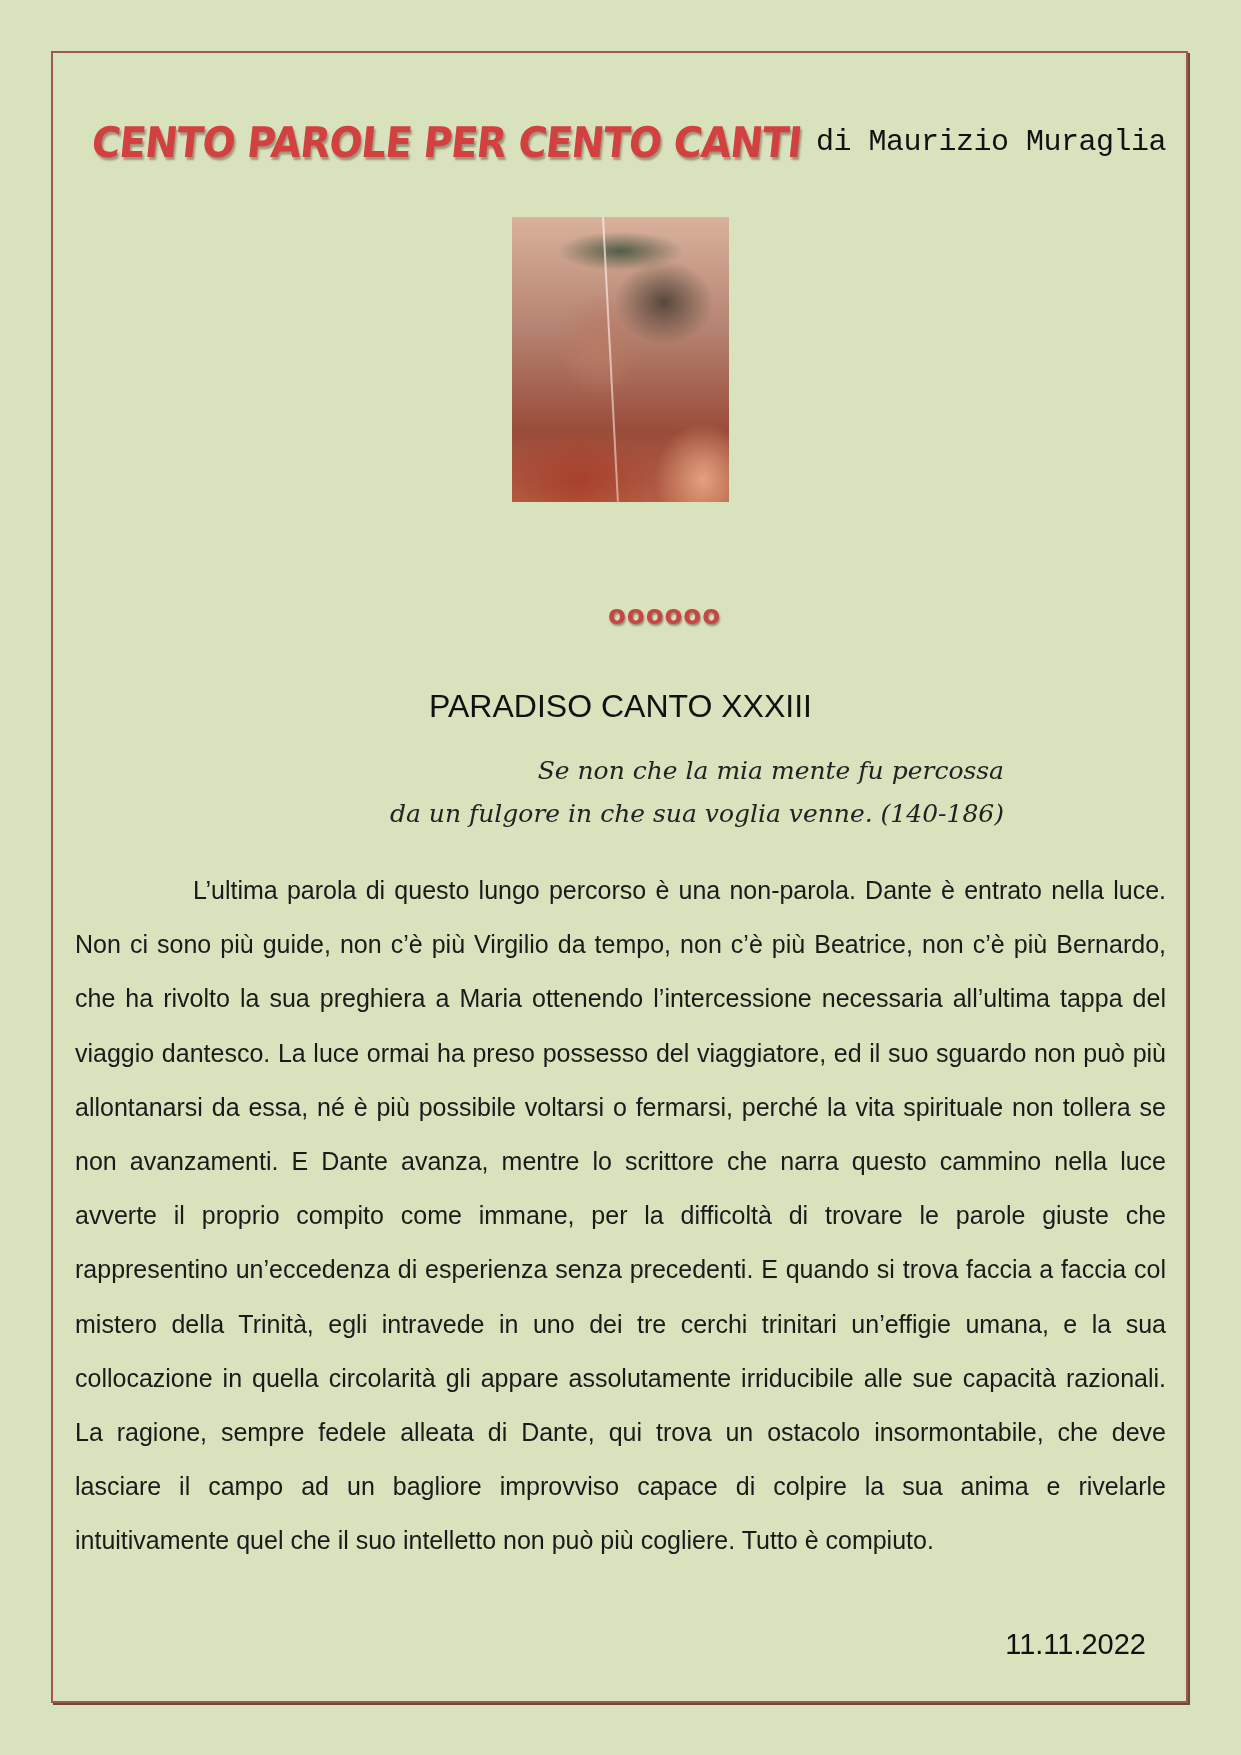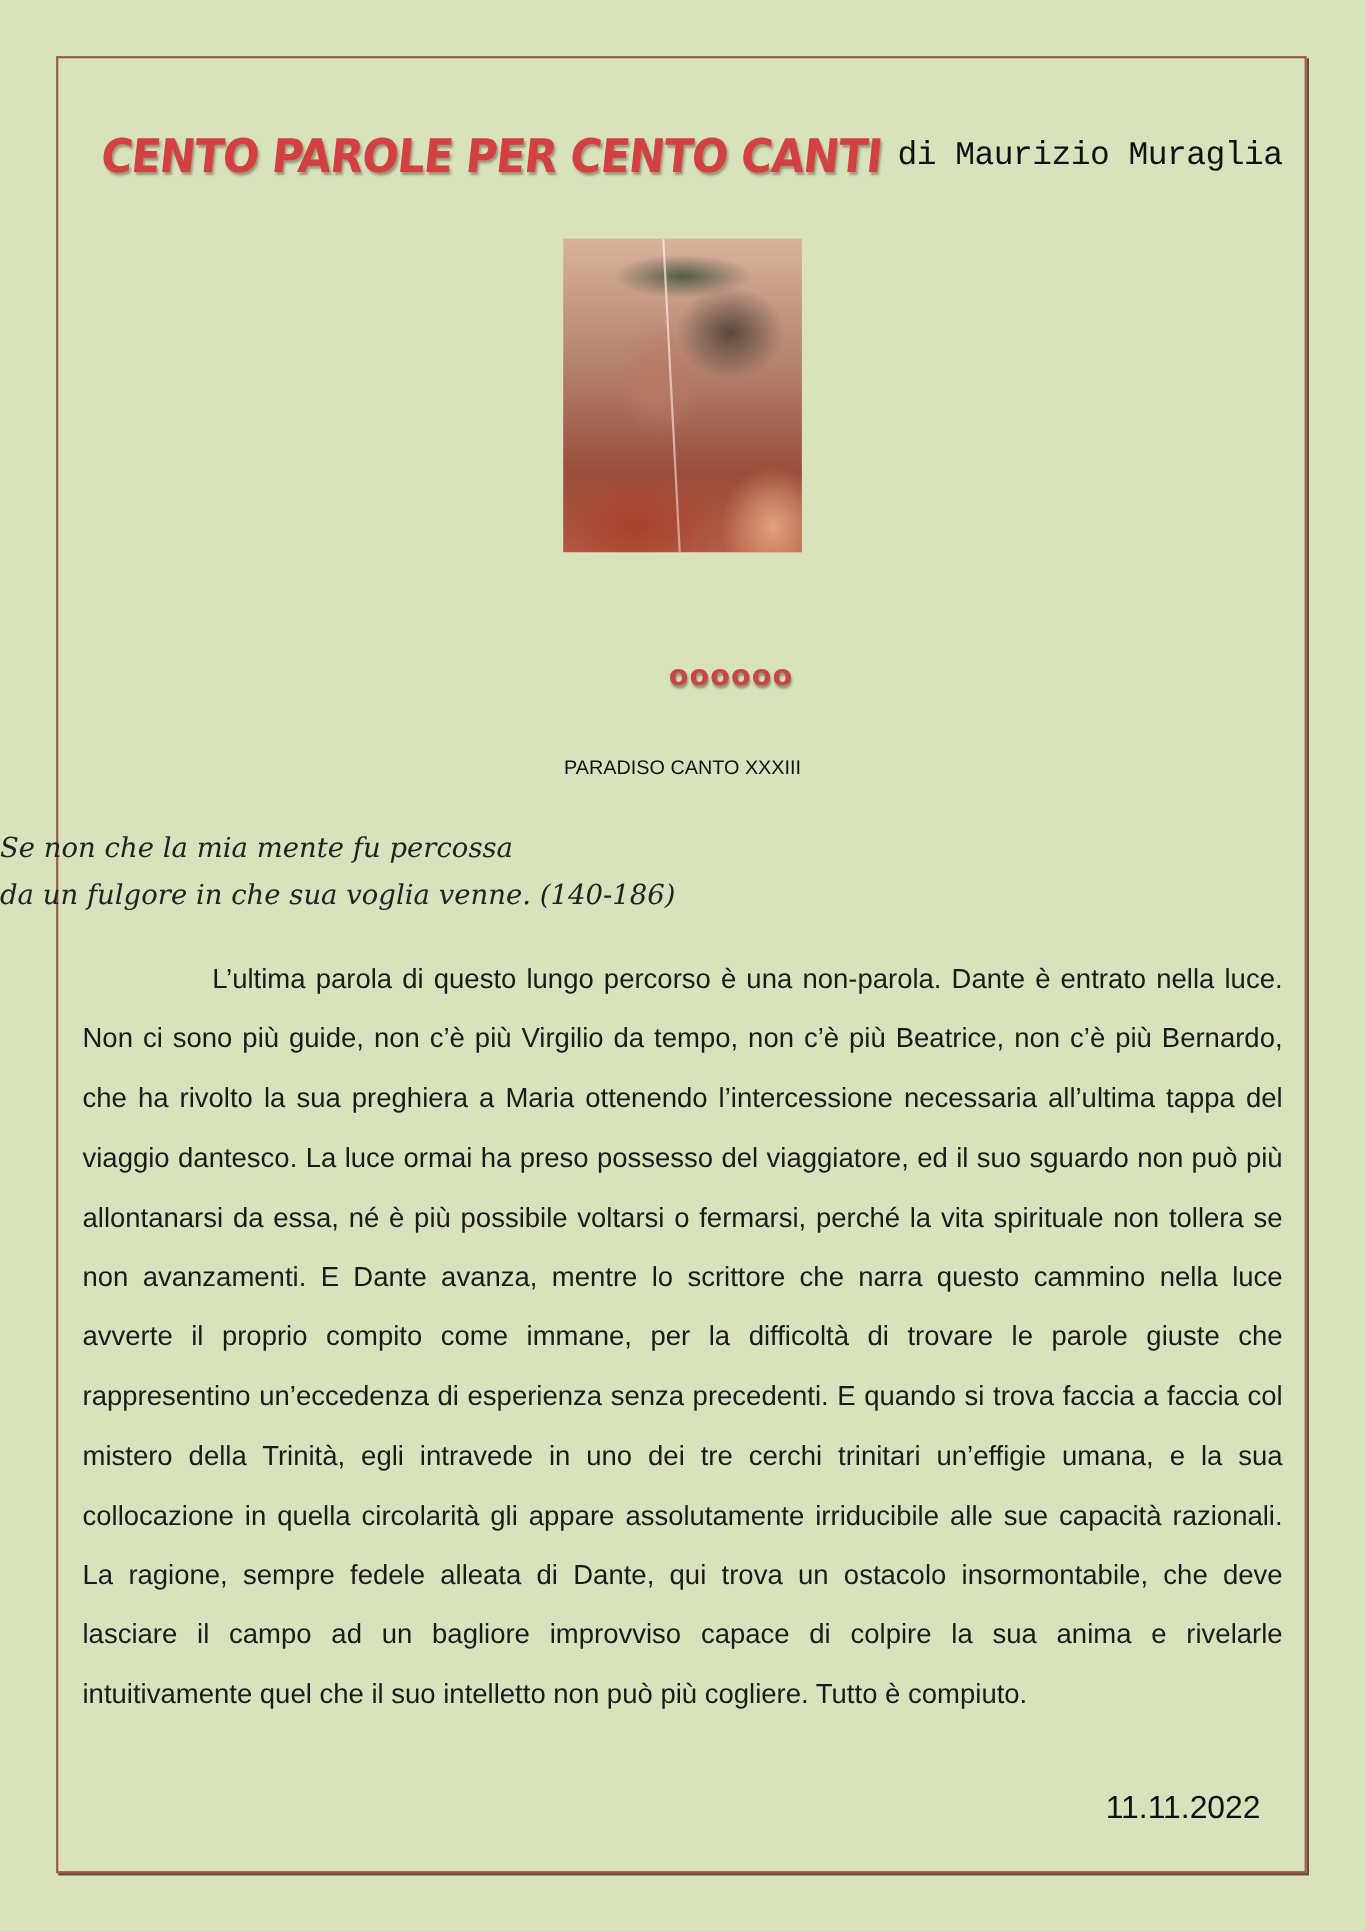--- a/index.html
+++ b/index.html
@@ -90,29 +90,29 @@
       text-shadow: 1px 2px 2px rgba(80,60,40,0.5);
       padding-left: 44px;
     }
     .canto-title {
       position: absolute;
       top: 688px;
       left: 0;
       width: 1241px;
       text-align: center;
       font-family: "Liberation Sans", sans-serif;
-      font-size: 18px;
+      font-size: 32px;
       color: #111;
     }
     .quote {
       position: absolute;
       top: 749px;
       left: 0;
       width: 1004px;
-      text-align: left;
+      text-align: right;
       font-family: "DejaVu Serif", serif;
       font-style: italic;
       font-size: 25px;
       line-height: 43px;
       color: #222;
     }
     .body-text {
       position: absolute;
       top: 863px;
       left: 75px;

